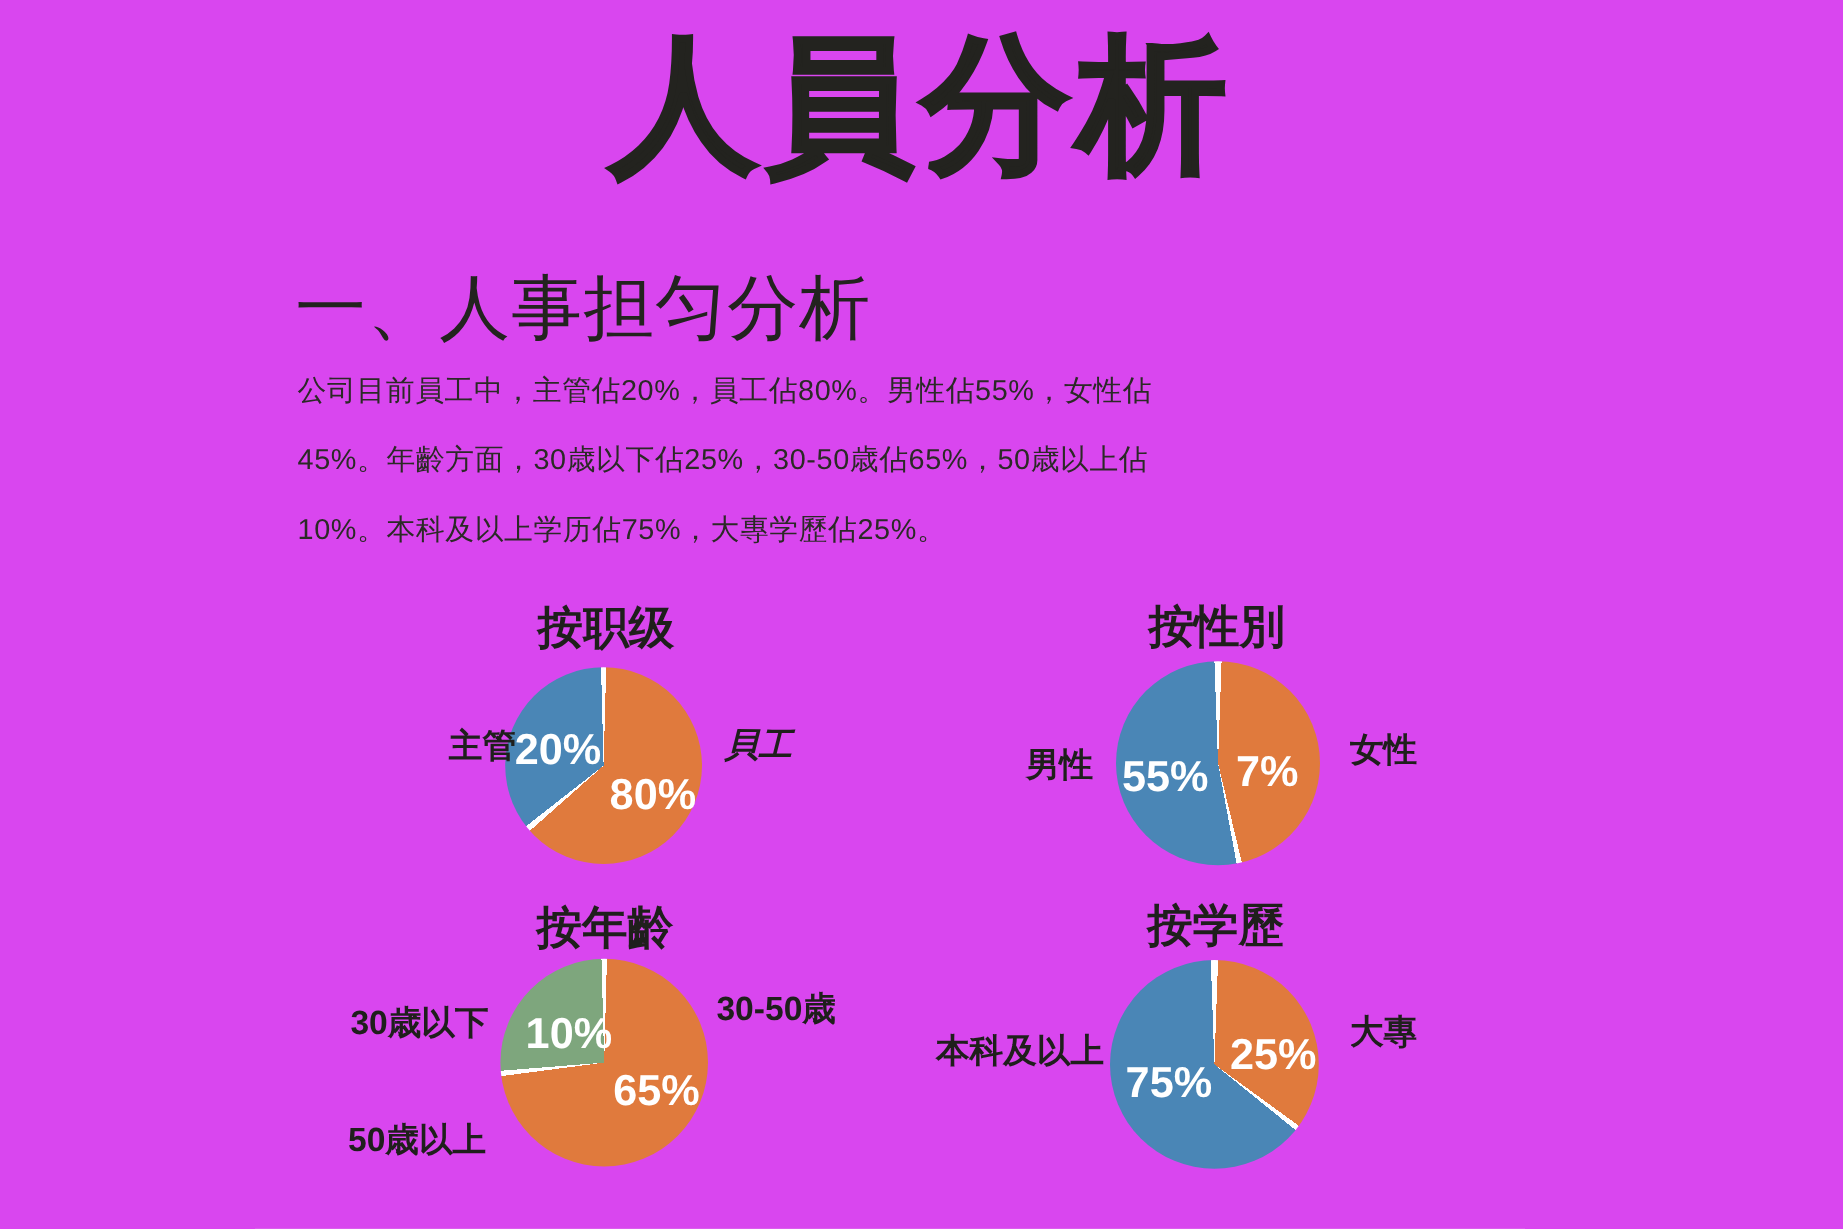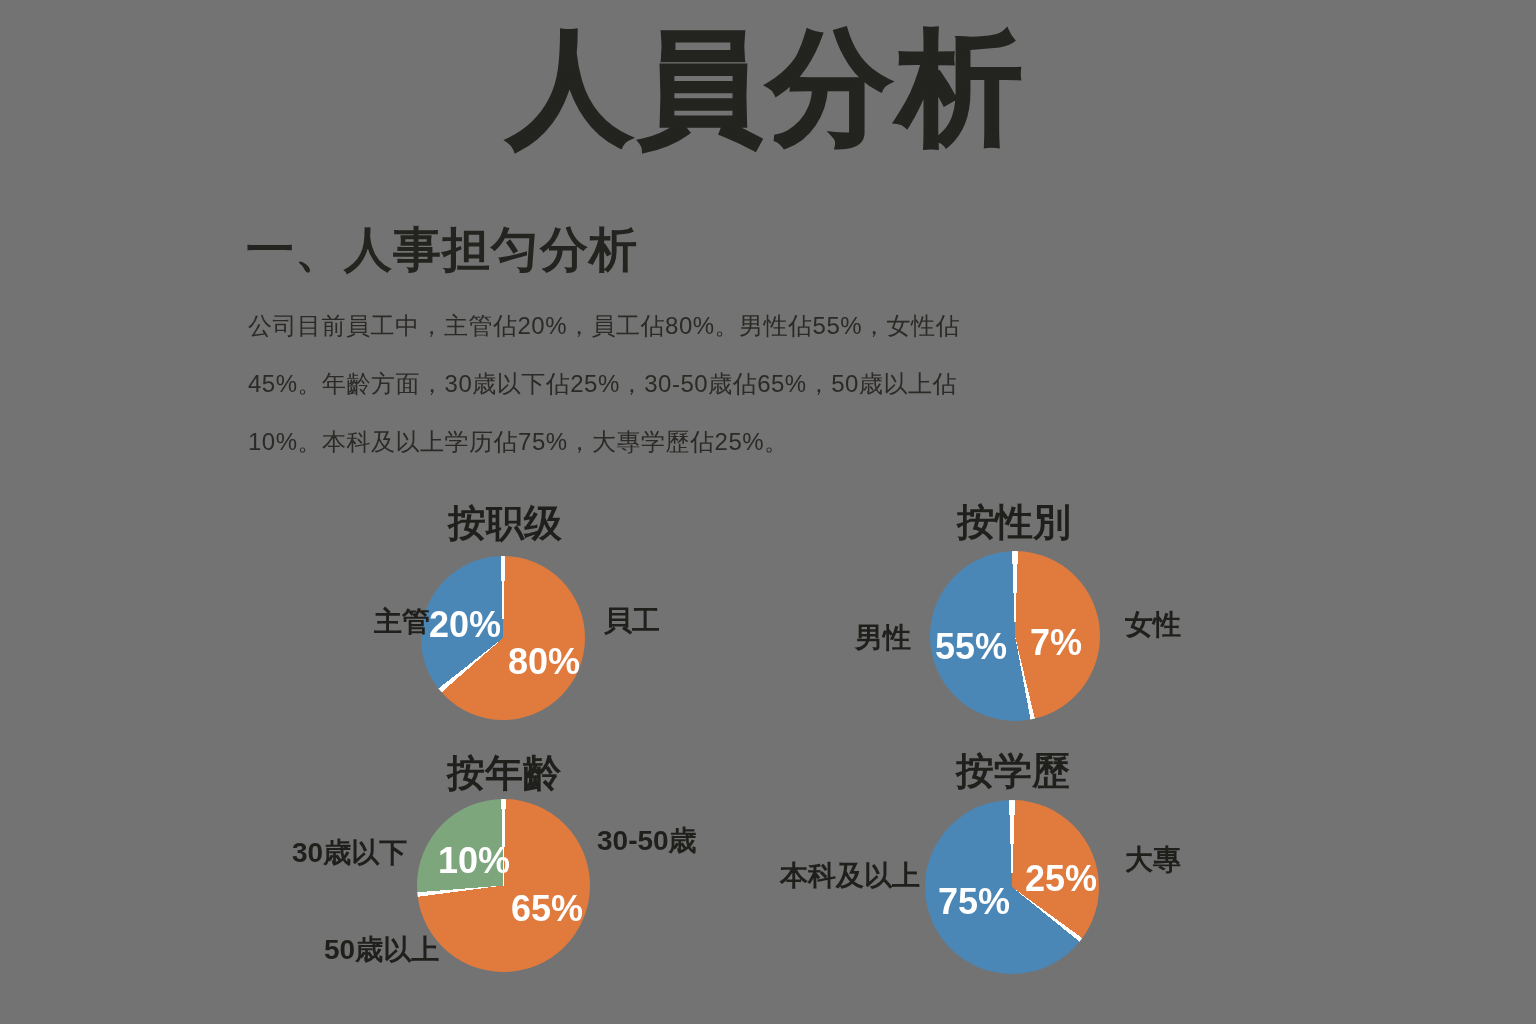--- a/index.html
+++ b/index.html
@@ -3,35 +3,35 @@
 <meta charset="utf-8">
 <style>
   html,body{margin:0;padding:0;}
   body{
     font-family:"Liberation Sans","DejaVu Sans",sans-serif;
     background:#e9e6df;
   }
   .canvas{
     position:relative;
     width:1536px;height:1024px;
-    background:#737373;
+    background:#d946ef;
     overflow:hidden;
     color:#23231f;
   }
   .main-title{
     position:absolute;top:6px;left:0;width:100%;
     text-align:center;
     font-size:124px;font-weight:700;
     letter-spacing:6px;
     -webkit-text-stroke:2.5px #23231f;
     color:#23231f;
   }
   .section-heading{
     position:absolute;left:246px;top:218px;
-    font-size:48px;font-weight:700;
+    font-size:59px;font-weight:400;
     letter-spacing:1px;
     color:#23231f;
     text-align:center;
   }
   .paragraph{
     position:absolute;left:248px;top:297px;
     font-size:24px;line-height:58px;
     color:#2b2a26;
     letter-spacing:0.5px;
   }
@@ -49,36 +49,36 @@
   }
   .pct-label{
     position:absolute;
     font-size:36px;font-weight:700;color:#ffffff;
     white-space:nowrap;
   }
   
   .c1-title{left:355px;top:498px;}
   .c1-pie{left:421px;top:556px;width:164px;height:164px;}
   .c1-l0{left:330px;top:603px;width:100px;text-align:right;}
-  .c1-l1{left:604px;top:602px;}
+  .c1-l1{left:604px;top:602px;font-style:italic;}
   .c1-p0{left:429px;top:604px;}
   .c1-p1{left:508px;top:641px;}
   
   .c2-title{left:864px;top:497px;}
   .c2-pie{left:930px;top:551px;width:170px;height:170px;}
   .c2-l0{left:855px;top:619px;}
   .c2-l1{left:1125px;top:606px;}
   .c2-p0{left:935px;top:626px;}
   .c2-p1{left:1030px;top:622px;}
   
   .c3-title{left:354px;top:748px;}
   .c3-pie{left:417px;top:799px;width:173px;height:173px;}
   .c3-l0{left:292px;top:834px;}
   .c3-l1{left:597px;top:822px;}
-  .c3-l2{left:290px;top:931px;margin-left:34px;}
+  .c3-l2{left:290px;top:931px;}
   .c3-p0{left:438px;top:840px;}
   .c3-p1{left:511px;top:888px;}
   
   .c4-title{left:863px;top:746px;}
   .c4-pie{left:925px;top:800px;width:174px;height:174px;}
   .c4-l0{left:780px;top:857px;}
   .c4-l1{left:1125px;top:841px;}
   .c4-p0{left:938px;top:881px;}
   .c4-p1{left:1025px;top:858px;}
 </style>

